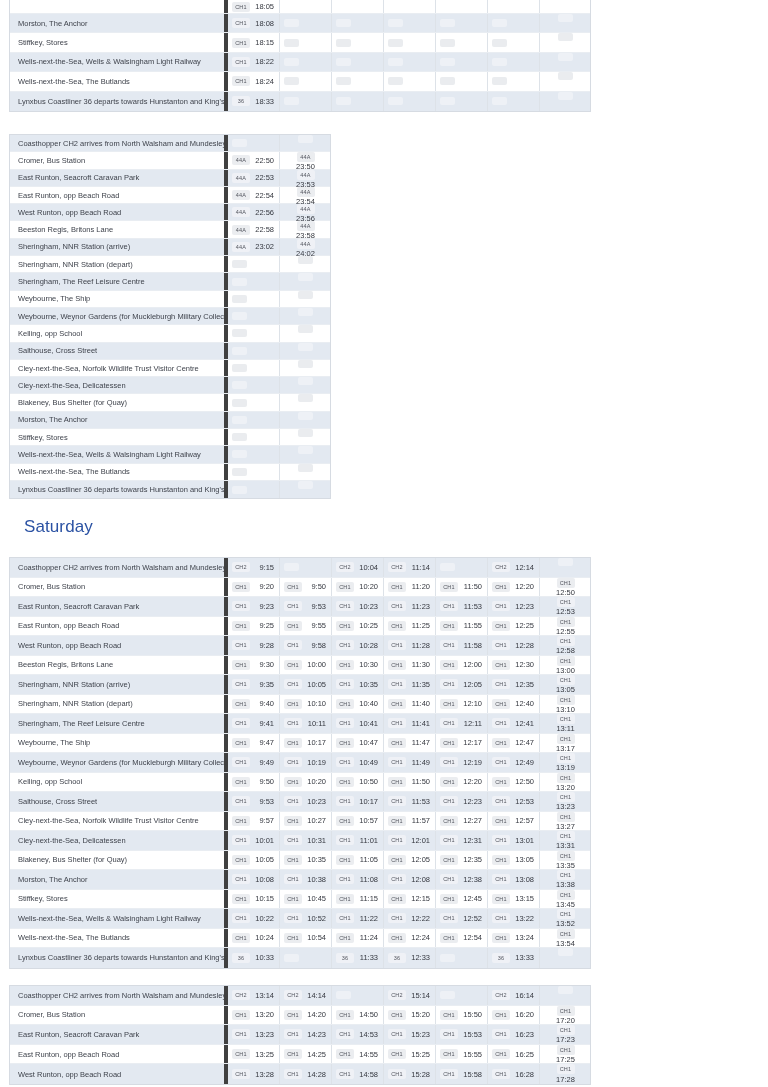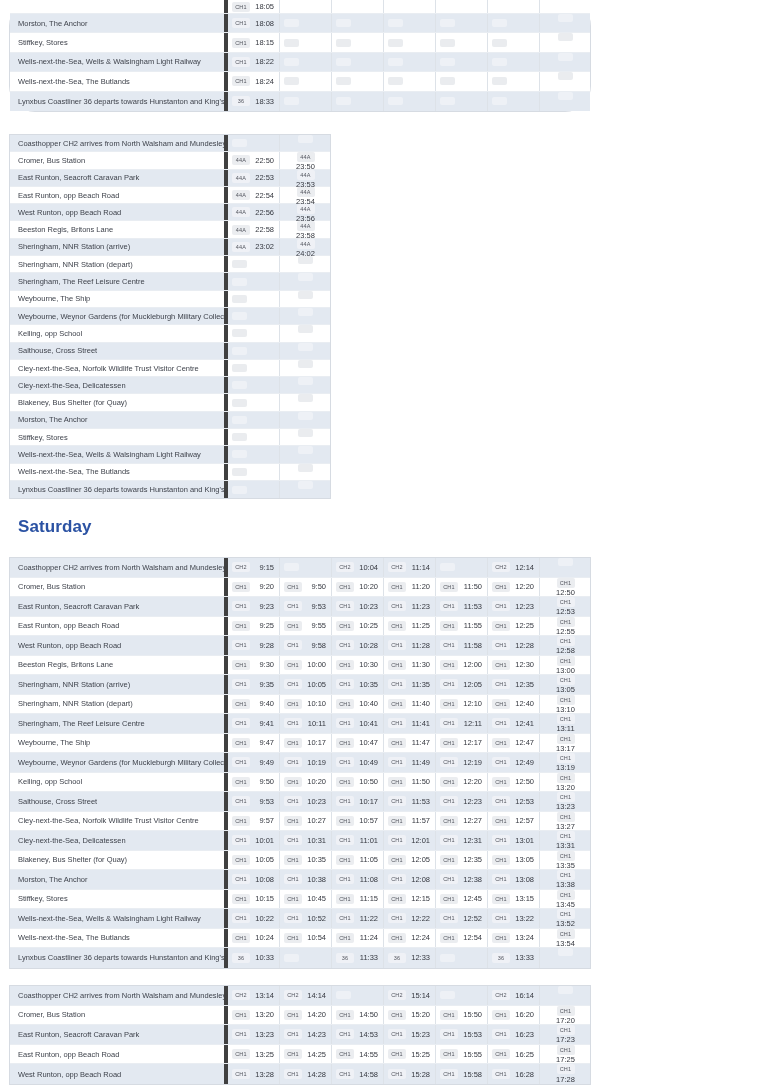--- a/index.html
+++ b/index.html
@@ -57,27 +57,27 @@
   .row.blue .badge { background:#eff1f6; }
   .ph {
     width:15px; height:8px;
     border-radius:2px;
     background:#eaecef;
   }
   .row.blue .ph { background:#eef1f6; }
   .time { font-size:7.5px; color:#34373f; }
   #saturday-heading {
     position:absolute;
-    top:517px; left:18px;
+    top:517px; left:24px;
     margin:0;
-    font-size:17px; font-weight:bold;
+    font-size:17px; font-weight:normal;
     color:#2b52a3;
     letter-spacing:0.1px;
   }
-  #t1 { top:0;    left:9px; width:582px;border-radius:26px; }
+  #t1 { top:0;    left:9px; width:582px; }
   #t2 { top:134px; left:9px; width:322px; }
   #t3 { top:557px; left:9px; width:582px; }
   #t4 { top:985px; left:9px; width:582px; }
 </style>
 </head>
 <body>
 
 <div id="t1" class="timetable cut-top">
     <div class="row partial">
       <div class="name-cell"></div>

